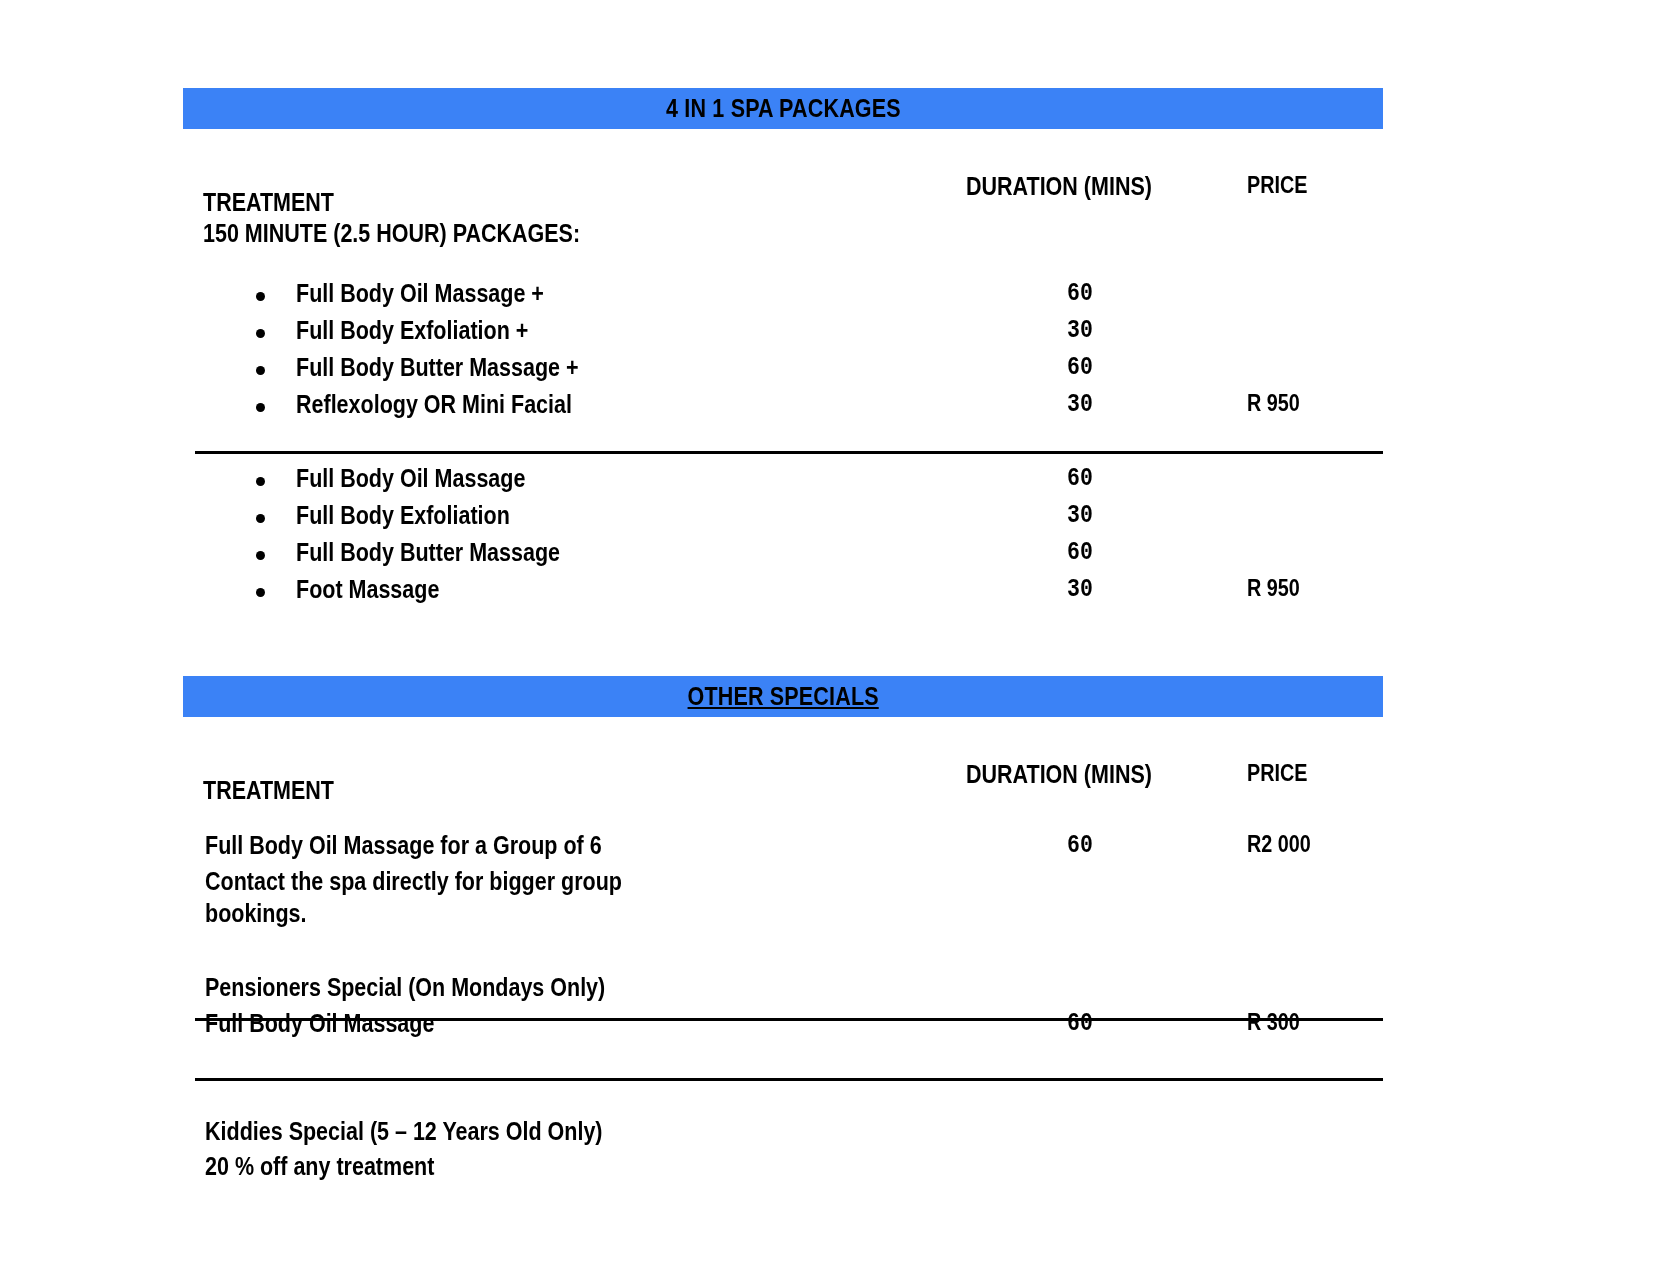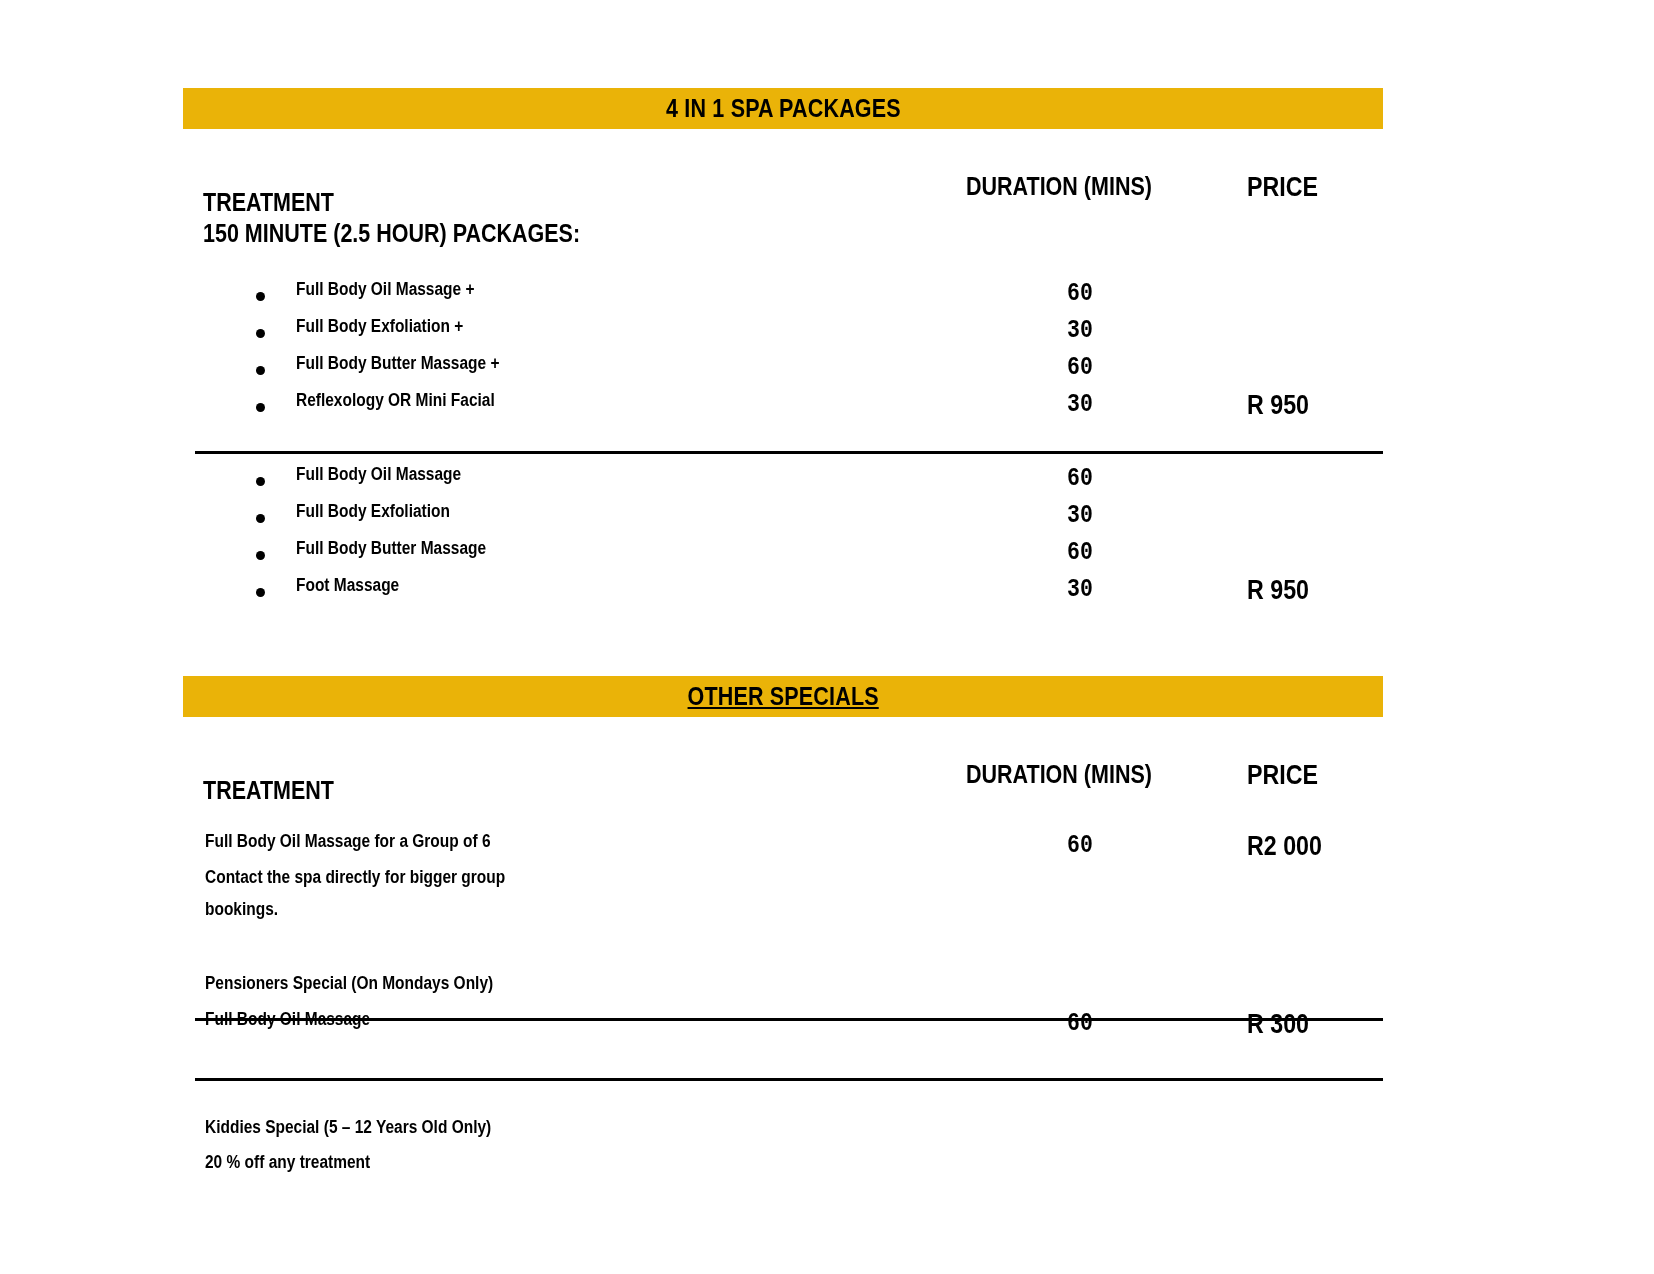--- a/index.html
+++ b/index.html
@@ -37,21 +37,21 @@
     white-space: nowrap;
     display: inline-block;
   }
 
   
   .banner {
     position: absolute;
     left: 183px;
     width: 1200px;
     height: 41px;
-    background: #eab308;
+    background: #3b82f6;
     display: flex;
     align-items: center;
     justify-content: center;
   }
   .banner .banner-label {
     font-size: 25px;
     letter-spacing: 0.2px;
   }
 
   
@@ -82,38 +82,38 @@
     top: 13px;
     width: 9px;
     height: 9px;
     border-radius: 50%;
     background: #000;
   }
   .treat {
     position: absolute;
     left: 296px;
     top: 0;
-    font-size: 18px;
+    font-size: 25px;
     text-align: center;
   }
   .treat.noindent { left: 205px; }
   .dur {
     position: absolute;
     left: 1020px;
     top: 0;
     width: 120px;
     text-align: center;
     font-size: 25px;
     font-family: Liberation Mono, monospace;
   }
   .price {
     position: absolute;
     left: 1247px;
     top: 0;
-    font-size: 27px;
+    font-size: 23px;
   }
 
   
   .rule {
     position: absolute;
     left: 195px;
     width: 1188px;
     height: 3px;
     background: #000000;
   }

